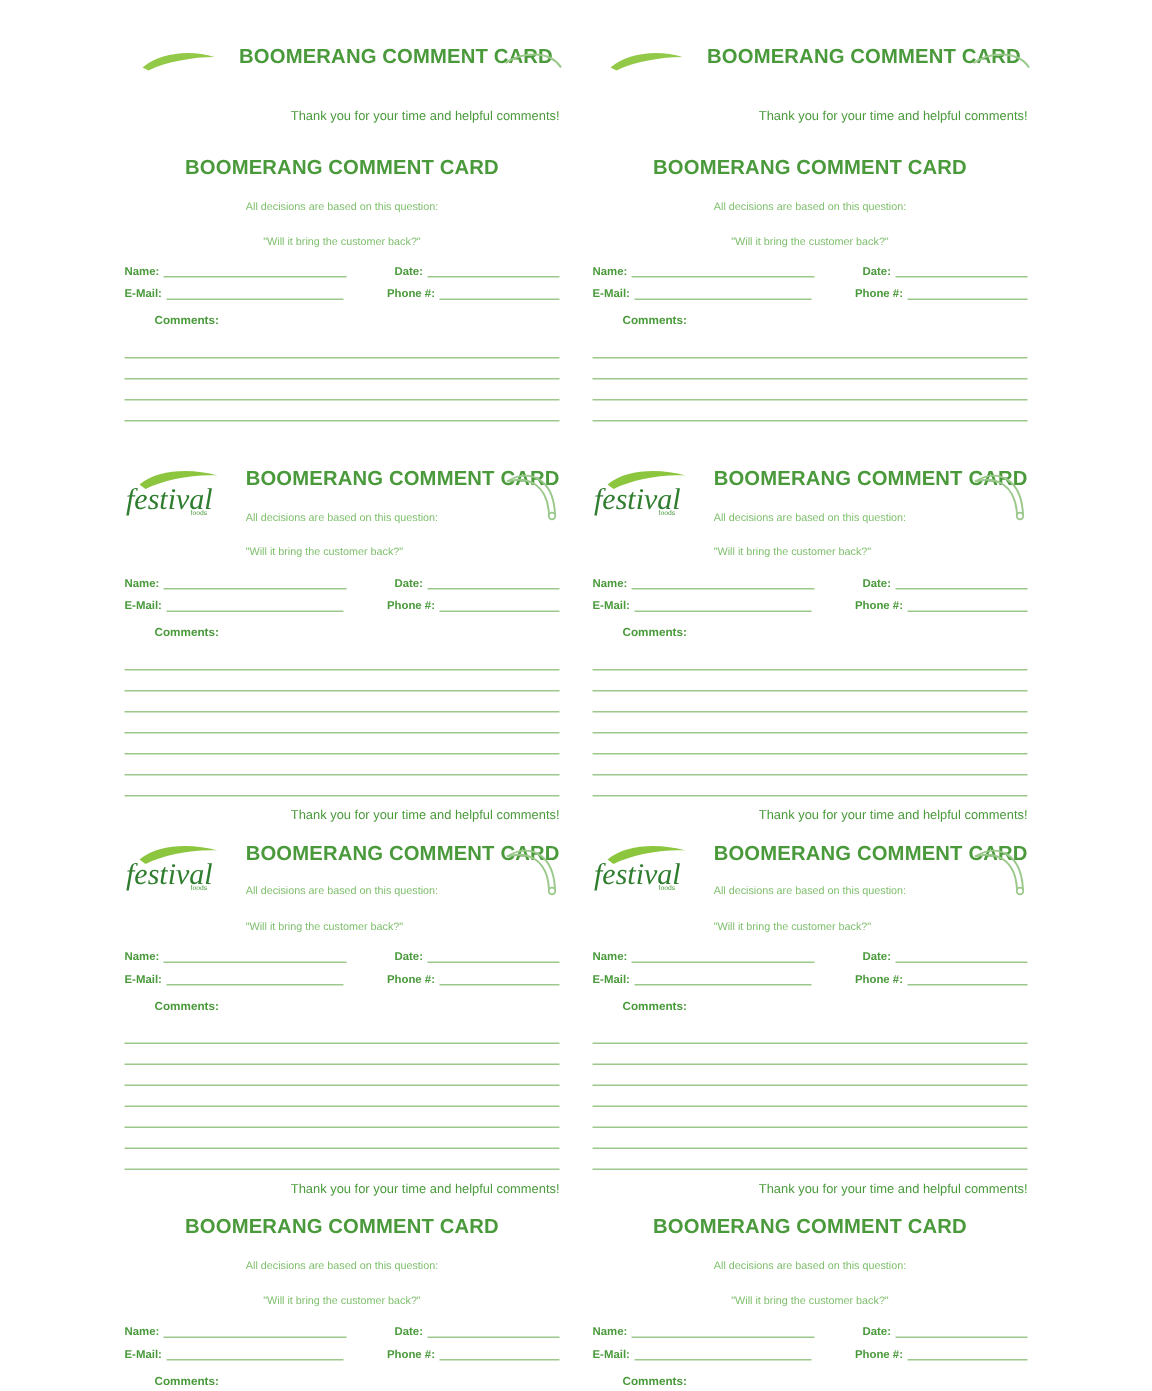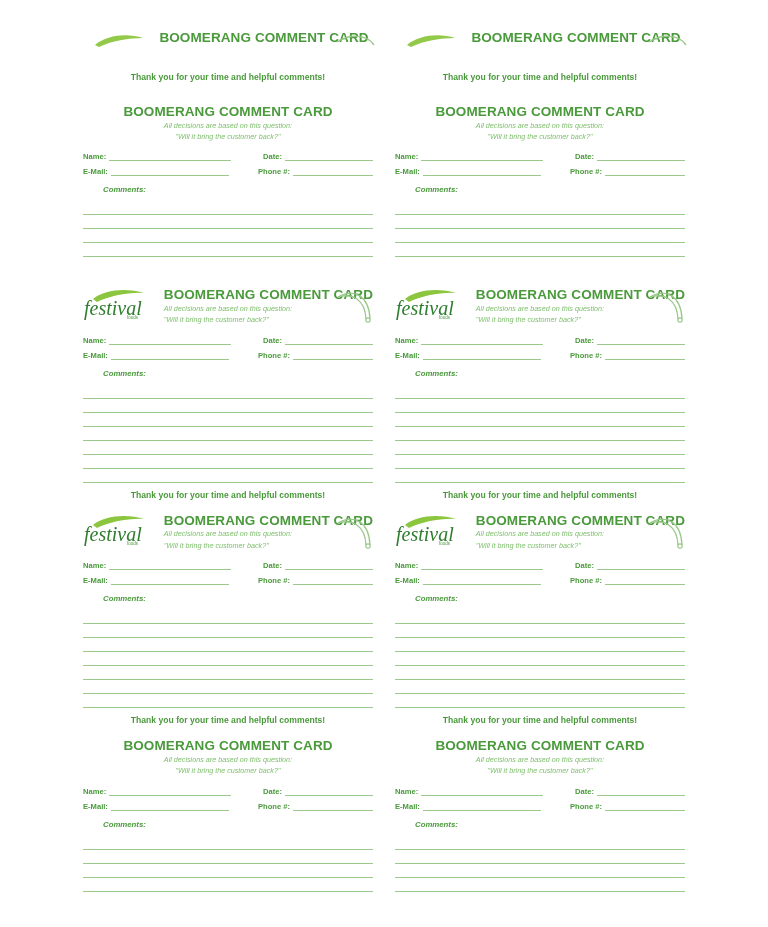--- a/index.html
+++ b/index.html
@@ -19,46 +19,46 @@
   .cardhead.centered{justify-content:center;}
   .logo{width:72px;flex:0 0 72px;position:relative;height:34px;margin-top:1px;}
   .logo svg{position:absolute;left:0;top:0;}
   .titleblock{padding-left:4px;}
   .titleblock.nologo{padding-left:0;text-align:center;}
   .cardtitle{
     font-size:13.5px;font-weight:bold;letter-spacing:.1px;
     color:#4a9a3c;line-height:1.15;white-space:nowrap;
   }
   .subtitle{
-    font-size:7.2px;font-style:italic;color:#7fbf6d;line-height:1.45;
-    white-space:nowrap;margin-top:1px;
+    font-size:7.2px;color:#7fbf6d;line-height:1.45;
+    white-space:nowrap;margin-top:13px;
   }
   .boomerang{position:absolute;right:-6px;top:-2px;width:46px;height:42px;}
 
   
   .fields{margin-top:9px;}
   .frow{display:flex;align-items:flex-end;gap:12px;margin-bottom:5px;}
   .fld{display:flex;align-items:flex-end;}
   .fld .lbl{font-size:7.6px;font-weight:bold;color:#4a9a3c;white-space:nowrap;padding-right:3px;}
   .fld .rule{border-bottom:1px solid #9bc98c;height:9px;}
   .f-name .rule{width:122px;}
   .f-date .rule{width:88px;}
   .f-email .rule{width:118px;}
   .f-phone .rule{width:80px;}
   .fld-spacer{flex:1 1 auto;}
 
   .comments-lbl{
-    font-size:7.8px;font-style:italic;font-weight:bold;color:#4a9a3c;
+    font-size:7.8px;font-weight:bold;color:#4a9a3c;
     margin-top:9px;margin-bottom:7px;padding-left:20px;
   }
   .lines .ln{border-bottom:1px solid #9bc98c;height:13px;}
 
   
   .thanks{
-    text-align:center;font-size:8.6px;font-weight:bold;color:#4a9a3c;
+    text-align:right;font-size:8.6px;font-weight:normal;color:#4a9a3c;
     white-space:nowrap;
   }
 
   
   .gap-s{height:7px;}
   .gap-m{height:13px;}
   .gap-l{height:22px;}
   .gap-xl{height:30px;}
 </style>
 </head>

